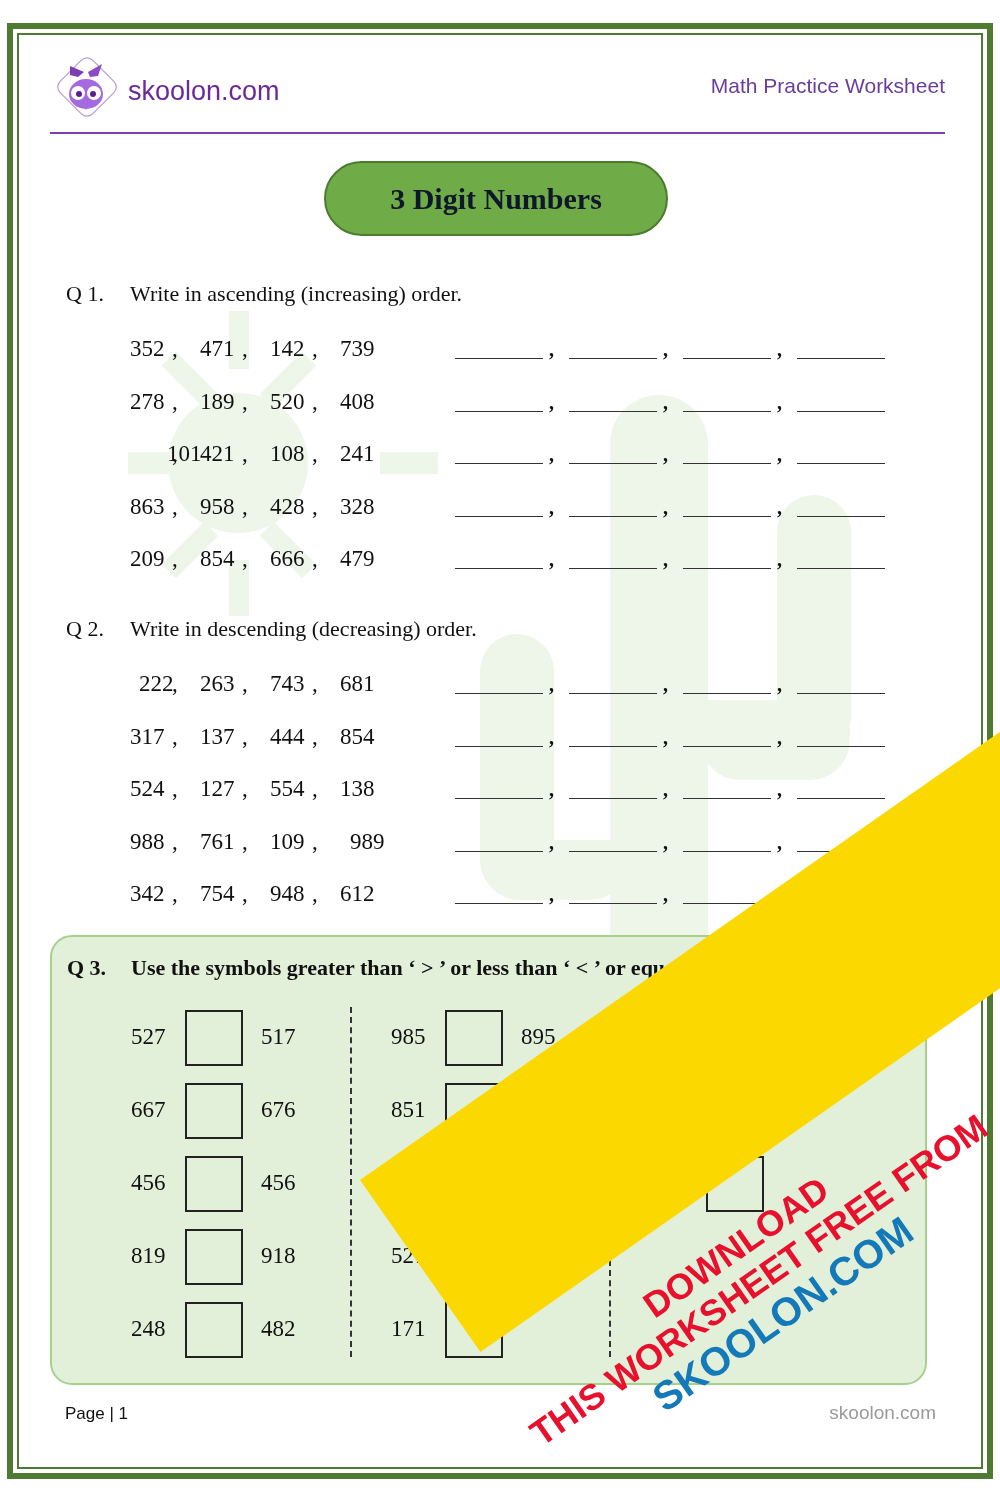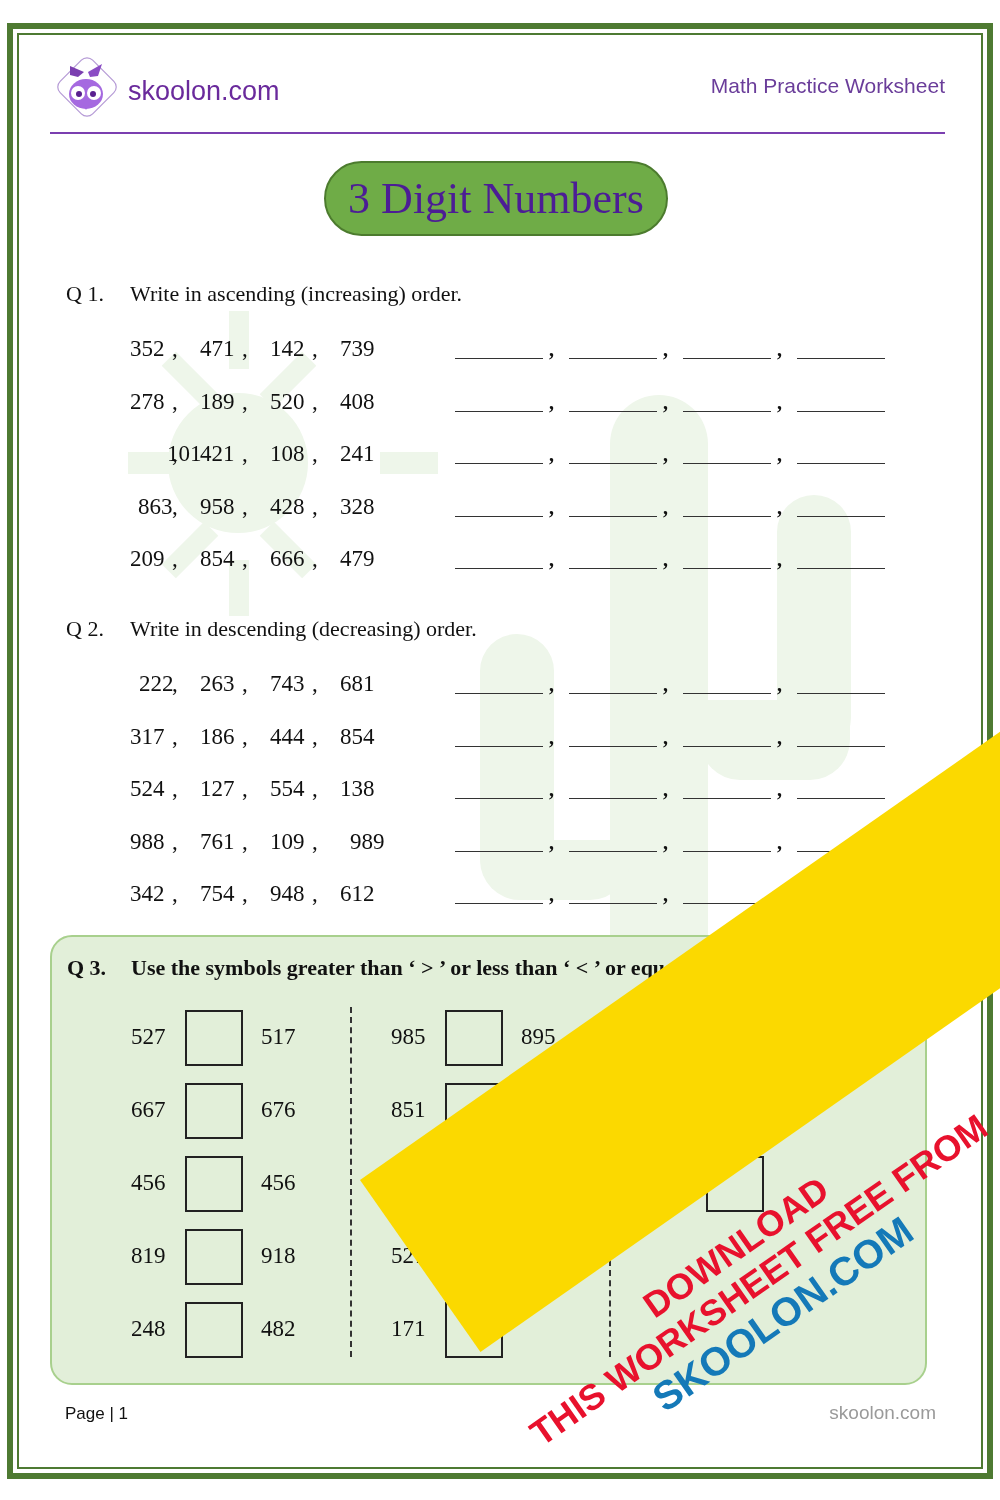--- a/index.html
+++ b/index.html
@@ -13,21 +13,21 @@
   .wm { position: absolute; background: #eef6ea; }
   .sun-core { left: 168px; top: 393px; width: 140px; height: 140px; border-radius: 50%; }
   .sun-ray { background: #eef6ea; position: absolute; }
 
   .header { position: absolute; left: 50px; top: 50px; width: 895px; height: 84px; border-bottom: 2px solid #7b3fb0; }
   .logo { position: absolute; left: 2px; top: 2px; width: 70px; height: 70px; }
   .brand { position: absolute; left: 78px; top: 26px; font-family: "Liberation Sans", sans-serif; font-size: 27px; color: #6a2a9c; }
   .header-title { position: absolute; right: 0; top: 24px; font-family: "Liberation Sans", sans-serif; font-size: 21px; color: #6a3d9a; }
 
   .title-pill { position: absolute; left: 324px; top: 161px; width: 344px; height: 75px; background: #6fac47; border: 2px solid #4c7b2e; border-radius: 38px; display: flex; align-items: center; justify-content: center; }
-  .title-pill span { font-size: 44px; font-weight: normal; color: #4c1d95; }
+  .title-pill span { font-size: 30px; font-weight: bold; color: #0f172a; }
 
   .q-head { position: absolute; left: 66px; font-size: 22px; font-weight: normal; }
   .q-num { display: inline-block; width: 64px; }
 
   .row { position: absolute; left: 130px; height: 30px; font-size: 23px; }
   .num { position: absolute; white-space: nowrap; }
   .blanks { position: absolute; left: 455px; top: 0; width: 432px; height: 30px; }
   .blank { position: absolute; top: 22px; width: 88px; border-bottom: 1.5px solid #333; height: 1px; }
   .comma { position: absolute; top: 2px; font-size: 20px; font-weight: bold; }
 
@@ -148,21 +148,21 @@
         <div class="blank" style="left: 0px;"></div>
         <span class="comma" style="left: 94px;">,</span>
         <div class="blank" style="left: 114px;"></div>
         <span class="comma" style="left: 208px;">,</span>
         <div class="blank" style="left: 228px;"></div>
         <span class="comma" style="left: 322px;">,</span>
         <div class="blank" style="left: 342px;"></div>
       </div>
     </div>
     <div class="row" style="top: 493.5px;">
-      <span class="num" style="left: 8px;">863</span>
+      <span class="num" style="left: 0px;">863</span>
       <span class="num" style="left: 42px;">,</span>
       <span class="num" style="left: 70px;">958</span>
       <span class="num" style="left: 112px;">,</span>
       <span class="num" style="left: 140px;">428</span>
       <span class="num" style="left: 182px;">,</span>
       <span class="num" style="left: 210px;">328</span>
       <div class="blanks" style="left: 325px;">
         <div class="blank" style="left: 0px;"></div>
         <span class="comma" style="left: 94px;">,</span>
         <div class="blank" style="left: 114px;"></div>
@@ -211,21 +211,21 @@
         <div class="blank" style="left: 114px;"></div>
         <span class="comma" style="left: 208px;">,</span>
         <div class="blank" style="left: 228px;"></div>
         <span class="comma" style="left: 322px;">,</span>
         <div class="blank" style="left: 342px;"></div>
       </div>
     </div>
     <div class="row" style="top: 723.5px;">
       <span class="num" style="left: 0px;">317</span>
       <span class="num" style="left: 42px;">,</span>
-      <span class="num" style="left: 70px;">186</span>
+      <span class="num" style="left: 70px;">137</span>
       <span class="num" style="left: 112px;">,</span>
       <span class="num" style="left: 140px;">444</span>
       <span class="num" style="left: 182px;">,</span>
       <span class="num" style="left: 210px;">854</span>
       <div class="blanks" style="left: 325px;">
         <div class="blank" style="left: 0px;"></div>
         <span class="comma" style="left: 94px;">,</span>
         <div class="blank" style="left: 114px;"></div>
         <span class="comma" style="left: 208px;">,</span>
         <div class="blank" style="left: 228px;"></div>

